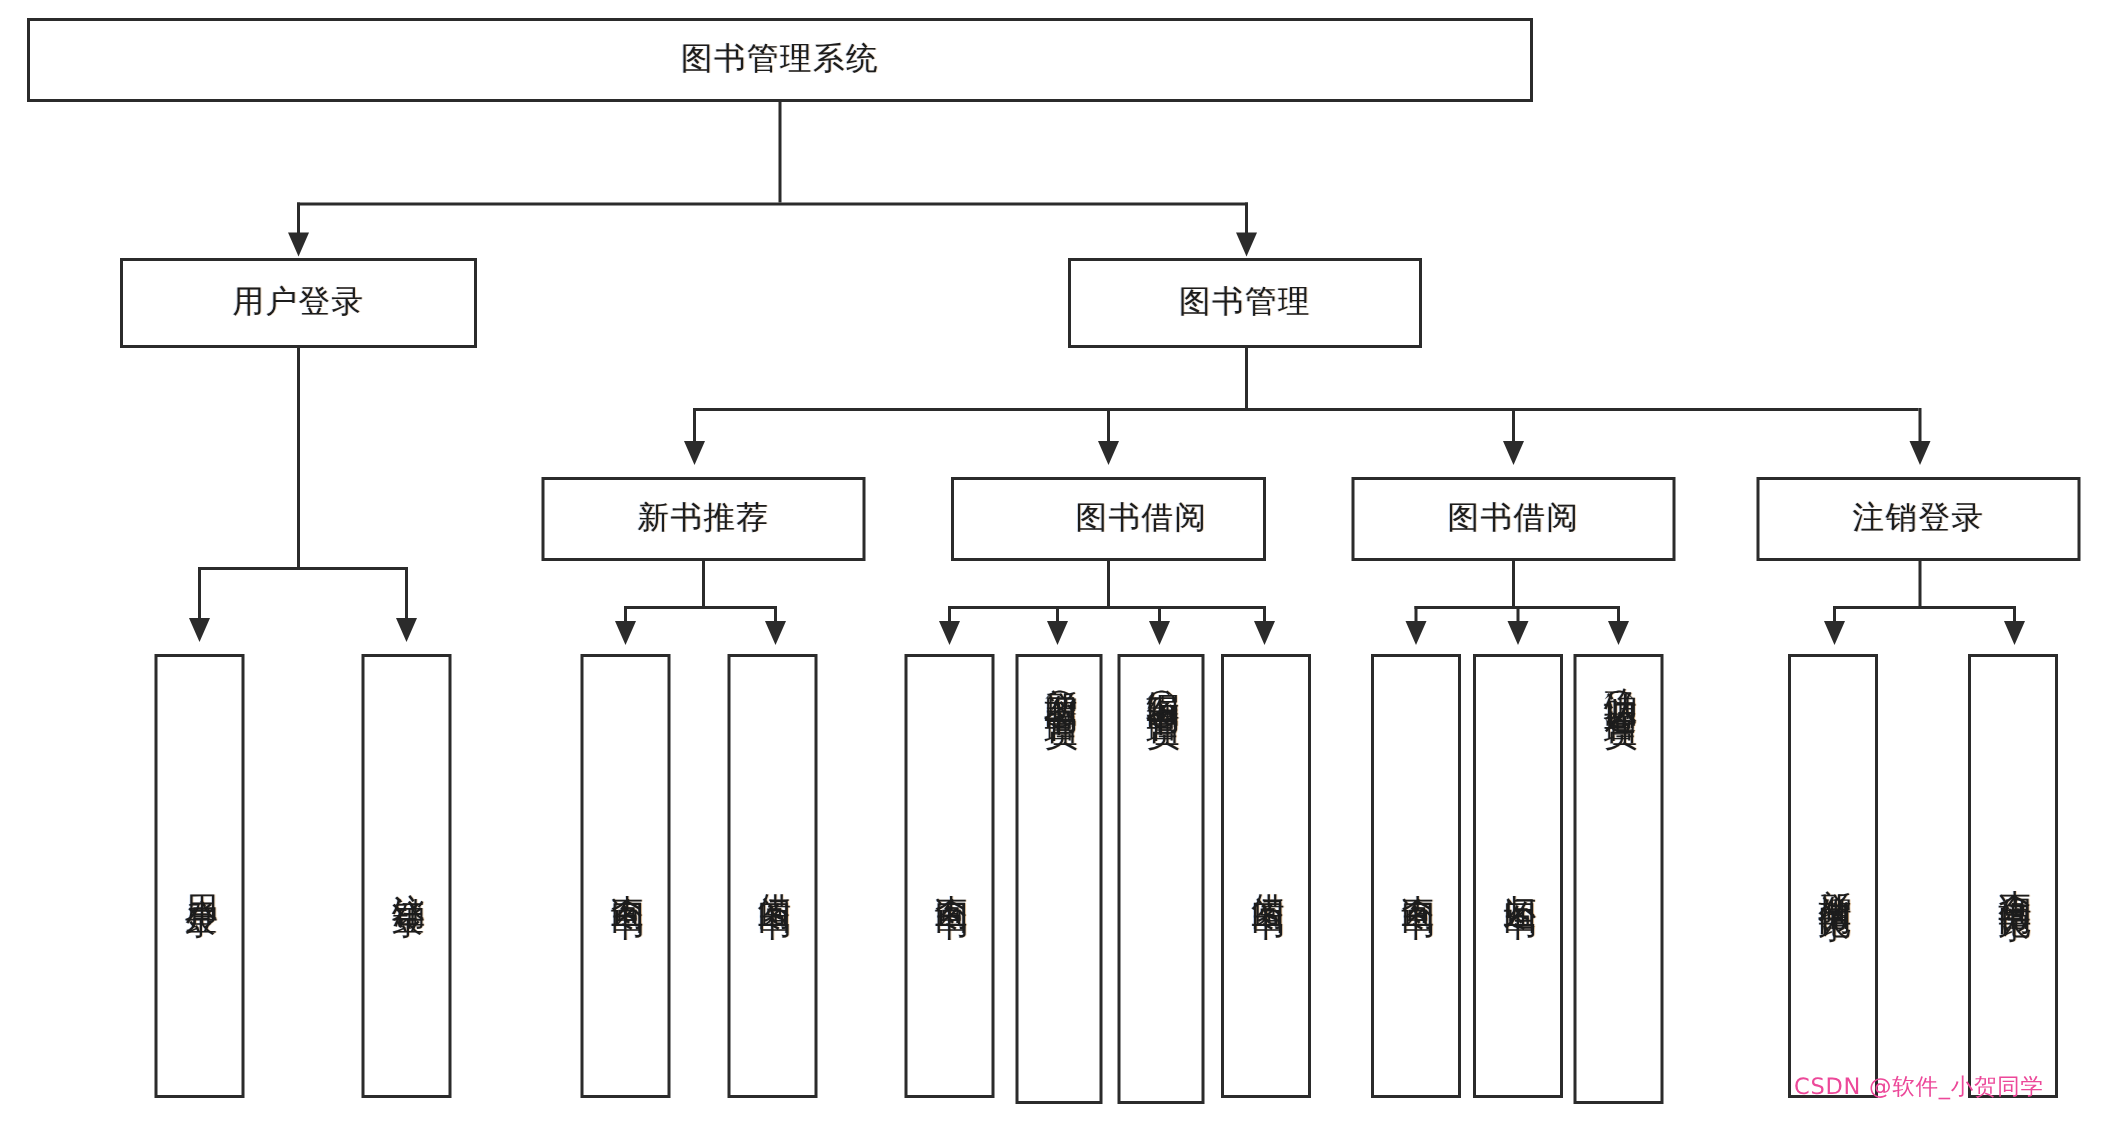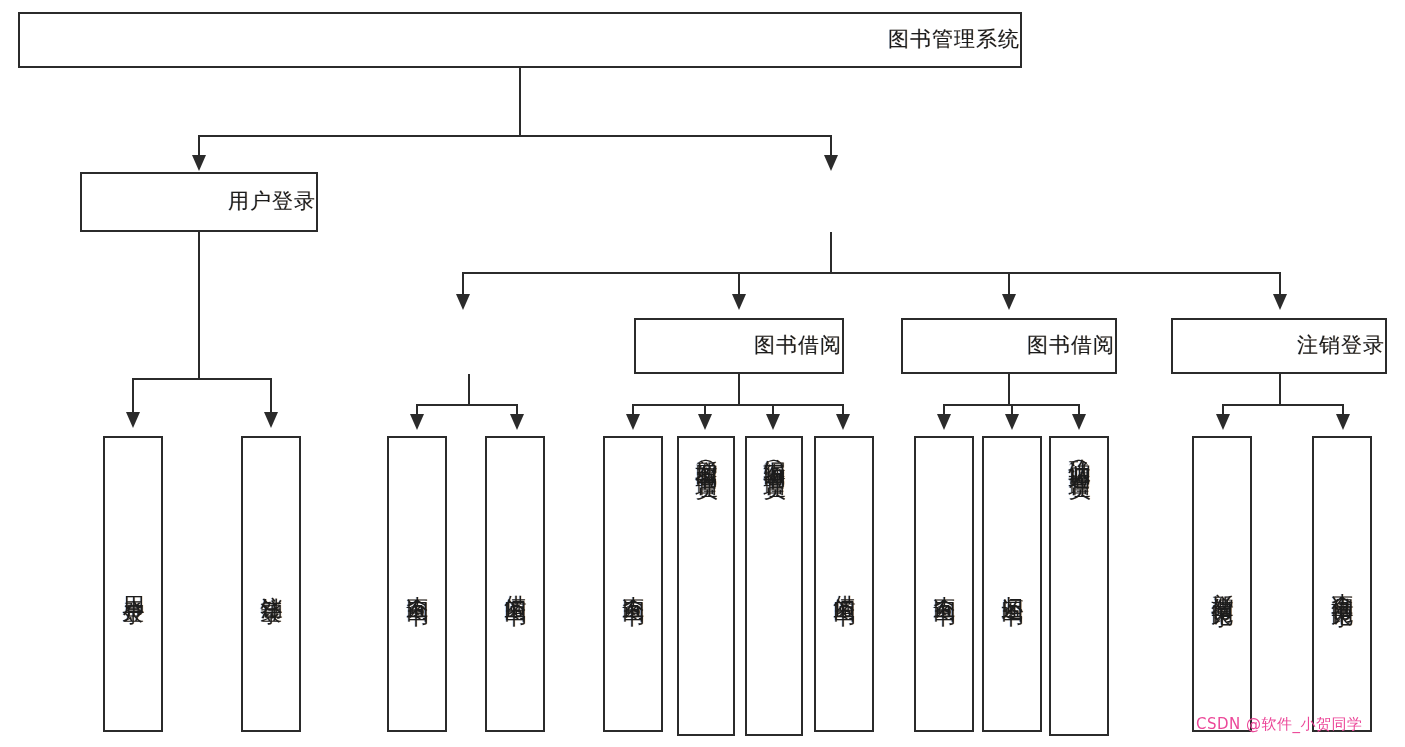--- a/index.html
+++ b/index.html
@@ -16,21 +16,21 @@
     overflow:hidden;
   }
   
   .node{
     position:absolute;
     box-sizing:border-box;
     background:#ffffff;
     border:2.4px solid #2b2b2b;
     display:flex;
     align-items:center;
-    justify-content:flex-end;
+    justify-content:center;
   }
   .node .label{
     font-size:21px;
     line-height:1.1;
     letter-spacing:1px;
     color:#1c1c1c;
     white-space:nowrap;
     text-shadow:0.6px 0 0 rgba(200,140,70,0.35), -0.6px 0 0 rgba(110,150,210,0.35);
   }
   
@@ -97,39 +97,45 @@
   <div class="vline" style="left:198px;top:135px;height:22px;"></div>
   <div class="arrow" style="left:192px;top:155px;"></div>
 
   <div class="vline" style="left:830px;top:135px;height:22px;"></div>
   <div class="arrow" style="left:824px;top:155px;"></div>
 
   <div class="node" style="left:80px;top:172px;width:238px;height:60px;">
     <span class="label">用户登录</span>
   </div>
 
+  <div class="node" style="left:712px;top:172px;width:236px;height:60px;">
+    <span class="label">图书管理</span>
+  </div>
 
   <div class="vline" style="left:198px;top:232px;height:146px;"></div>
   <div class="hline" style="left:132px;top:378px;width:138px;"></div>
   <div class="vline" style="left:132px;top:378px;height:36px;"></div>
   <div class="arrow" style="left:126px;top:412px;"></div>
   <div class="vline" style="left:270px;top:378px;height:36px;"></div>
   <div class="arrow" style="left:264px;top:412px;"></div>
 
   <div class="vline" style="left:830px;top:232px;height:40px;"></div>
   <div class="hline" style="left:462px;top:272px;width:817px;"></div>
   <div class="vline" style="left:462px;top:272px;height:24px;"></div>
   <div class="arrow" style="left:456px;top:294px;"></div>
   <div class="vline" style="left:738px;top:272px;height:24px;"></div>
   <div class="arrow" style="left:732px;top:294px;"></div>
   <div class="vline" style="left:1008px;top:272px;height:24px;"></div>
   <div class="arrow" style="left:1002px;top:294px;"></div>
   <div class="vline" style="left:1279px;top:272px;height:24px;"></div>
   <div class="arrow" style="left:1273px;top:294px;"></div>
 
+  <div class="node" style="left:361px;top:318px;width:216px;height:56px;">
+    <span class="label">新书推荐</span>
+  </div>
   <div class="node" style="left:634px;top:318px;width:210px;height:56px;padding-left:44px;">
     <span class="label">图书借阅</span>
   </div>
   <div class="node" style="left:901px;top:318px;width:216px;height:56px;">
     <span class="label">图书借阅</span>
   </div>
   <div class="node" style="left:1171px;top:318px;width:216px;height:56px;">
     <span class="label">注销登录</span>
   </div>
 

